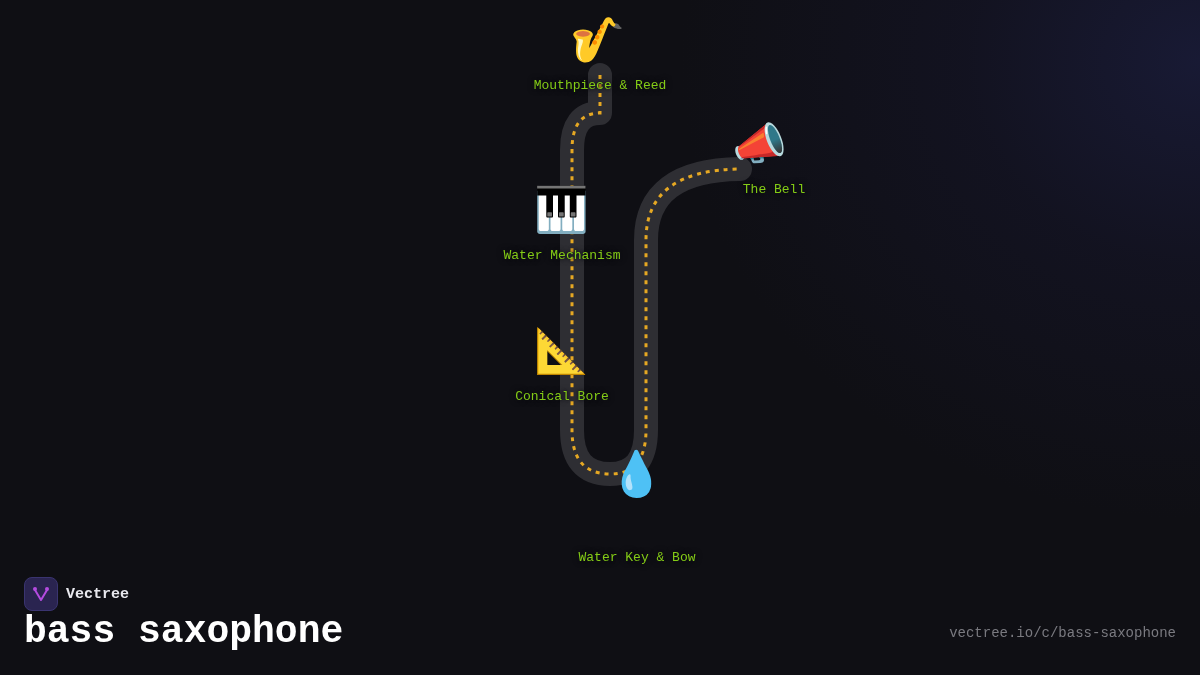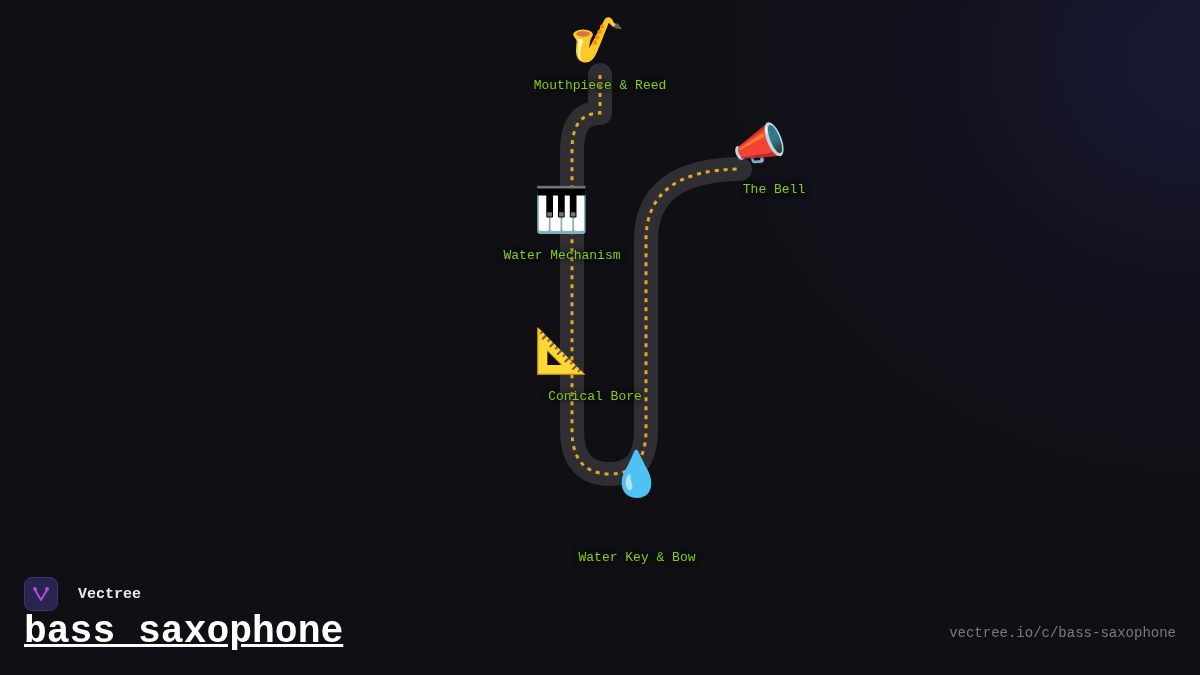--- a/index.html
+++ b/index.html
@@ -18,28 +18,28 @@
     .node { position: absolute; transform: translateX(-50%); text-align: center; }
     .node .emoji {
       display: block; font-size: 44px; line-height: 48px;
       font-family: "DejaVu Sans", sans-serif;
     }
     .label {
       position: absolute; transform: translateX(-50%);
       color: #84cc16; font-size: 13px; white-space: nowrap;
       text-shadow: 0 0 6px #0f0f14, 0 0 3px #0f0f14;
     }
-    .brand { position: absolute; left: 24px; top: 577px; display: flex; align-items: center; gap: 20px; }
+    .brand { position: absolute; left: 24px; top: 577px; display: flex; align-items: center; gap: 8px; }
     .brand-logo {
       width: 32px; height: 32px; border-radius: 8px;
       background: #2a2450; border: 1px solid #3a3470;
       display: flex; align-items: center; justify-content: center;
     }
     .brand-name { color: #e8e8ee; font-size: 15px; font-weight: bold; }
-    .title { position: absolute; left: 24px; top: 610px; color: #ffffff; font-size: 38px; font-weight: bold; letter-spacing: 0px; text-decoration: underline; }
+    .title { position: absolute; left: 24px; top: 610px; color: #ffffff; font-size: 38px; font-weight: bold; letter-spacing: 0px; }
     .url { position: absolute; right: 24px; top: 625px; color: #7a7a80; font-size: 14px; }
   </style>
 </head>
 <body>
 
 <div class="bg-glow"></div>
 
 <svg class="path-svg" width="1200" height="675">
   <path d="M600 75 L600 113 Q572 113 572 150 L572 430 Q572 474 610 474 Q646 474 646 430 L646 240 Q646 170 740 169" fill="none" stroke="#2e2e33" stroke-width="24" stroke-linecap="round" stroke-linejoin="round"></path>
   <path d="M600 75 L600 113 Q572 113 572 150 L572 430 Q572 474 610 474 Q646 474 646 430 L646 240 Q646 170 740 169" fill="none" stroke="#e6a823" stroke-width="3" stroke-dasharray="4 5"></path>
@@ -56,21 +56,21 @@
 <div class="label" style="left:774px; top:182px;">The Bell</div>
 
 <div class="node" style="left:562px; top:186px;">
   <span class="emoji">🎹</span>
 </div>
 <div class="label" style="left:562px; top:248px;">Water Mechanism</div>
 
 <div class="node" style="left:562px; top:327px;">
   <span class="emoji">📐</span>
 </div>
-<div class="label" style="left:562px; top:389px;margin-left:33px;">Conical Bore</div>
+<div class="label" style="left:562px; top:389px;">Conical Bore</div>
 
 <div class="node" style="left:637px; top:450px;">
   <span class="emoji">💧</span>
 </div>
 <div class="label" style="left:637px; top:512px;margin-top:38px;">Water Key &amp; Bow</div>
 
 <div class="brand">
   <div class="brand-logo">
     <svg width="20" height="20" viewBox="0 0 20 20">
       <path d="M4 6 L10 16 L16 6" fill="none" stroke="#b44be0" stroke-width="2" stroke-linecap="round" stroke-linejoin="round"></path>

